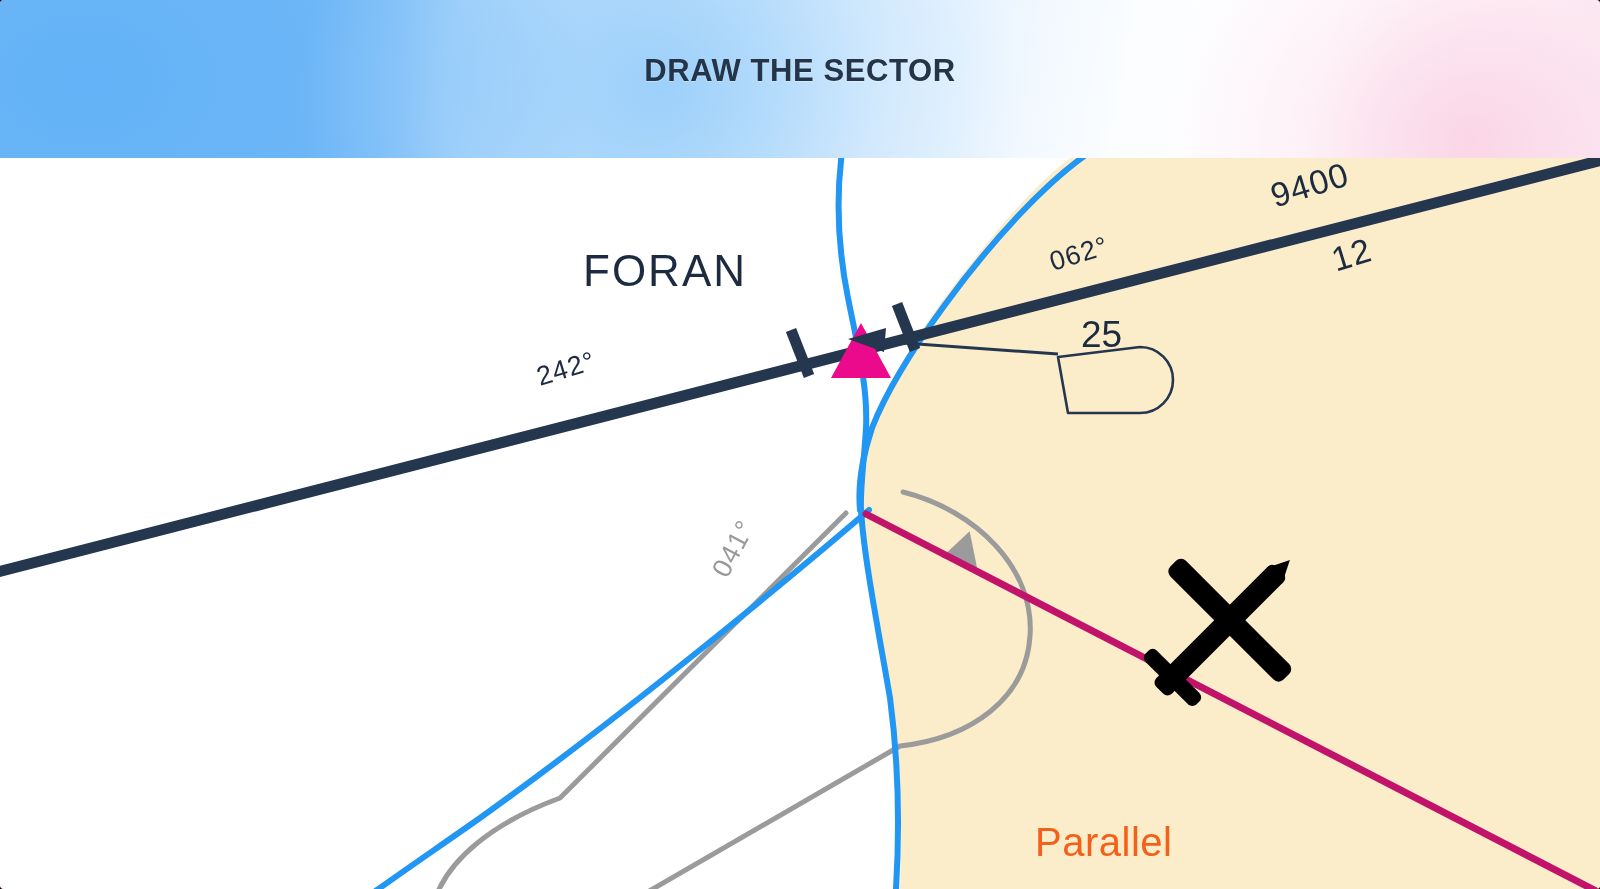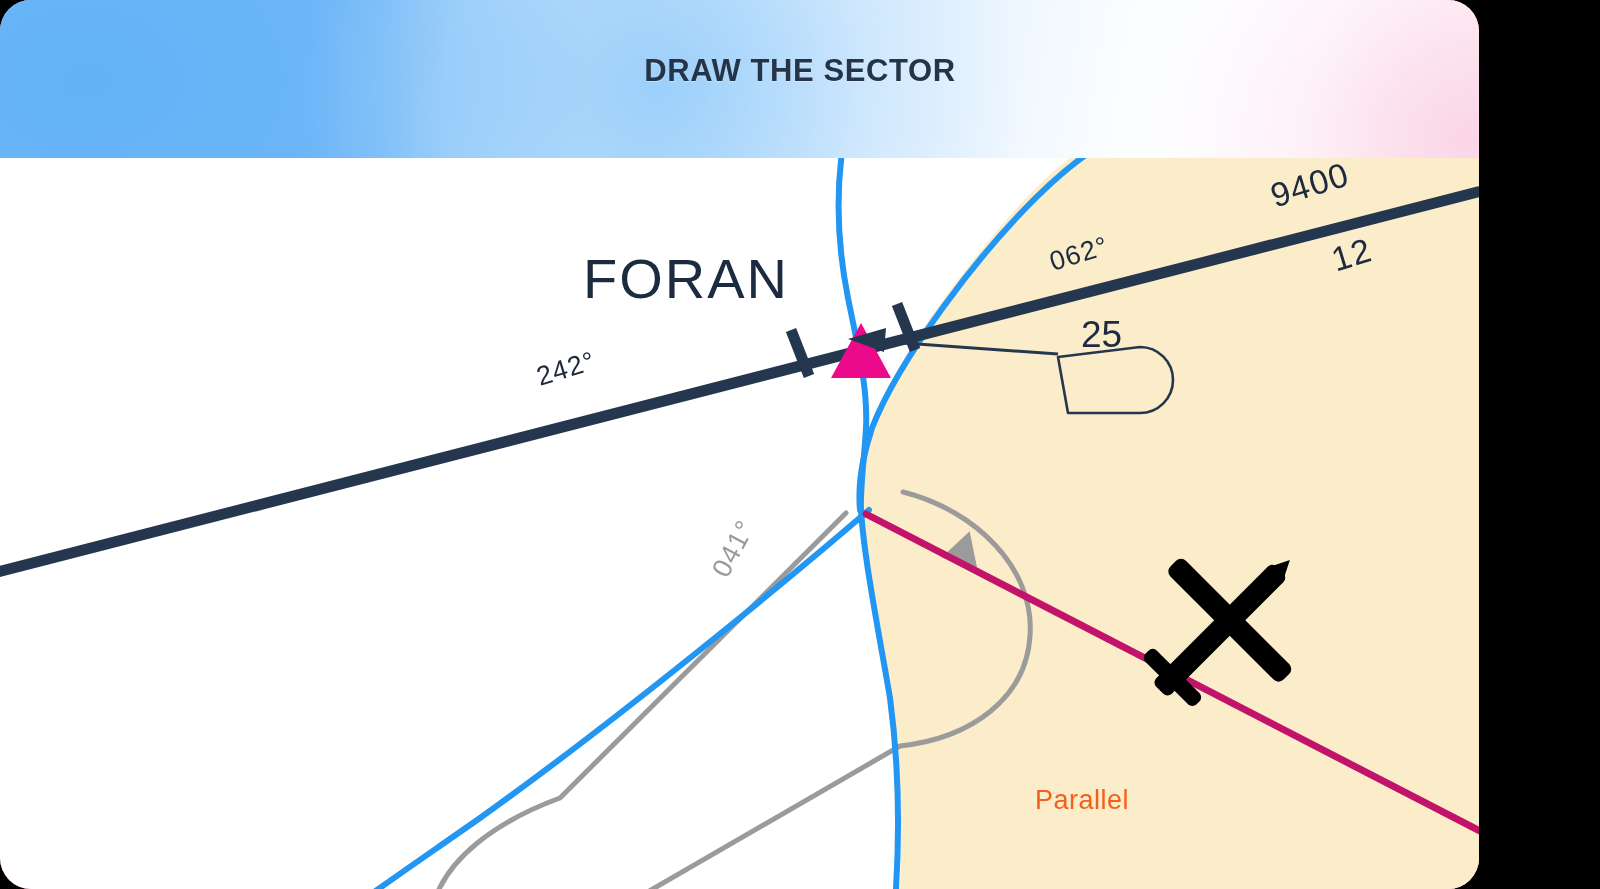--- a/index.html
+++ b/index.html
@@ -2,24 +2,24 @@
 <html><head>
 <meta charset="utf-8">
 <style>
   html, body {
     margin: 0;
     padding: 0;
     background: #000;
   }
   #app {
     position: relative;
-    width: 1479px;
+    width: 1600px;
     height: 889px;
     background: #ec4899;
-    border-radius: 31px;
+    border-radius: 4px;
     overflow: hidden;
     font-family: "Liberation Sans", sans-serif;
   }
 
   
   #header {
     position: absolute;
     left: 0; top: 0;
     width: 1600px;
     height: 158px;
@@ -81,21 +81,21 @@
   }
   #canvas svg { display: block; }
 
   
   .lbl {
     position: absolute;
     white-space: nowrap;
     pointer-events: none;
   }
   #label-foran {
-    font-size: 56px;
+    font-size: 44px;
     font-weight: 300;
     color: #1c2b3f;
     letter-spacing: 2px;
   }
   .brg {
     font-size: 27px;
     font-weight: 300;
     color: #1c2b3f;
     letter-spacing: 1px;
   }
@@ -111,24 +111,25 @@
     color: #1c2b3f;
     letter-spacing: 1px;
   }
   #label-25 {
     font-size: 37px;
     font-weight: 300;
     color: #1c2b3f;
     text-align: right;
   }
   #label-parallel {
-    font-size: 27px;
+    font-size: 40px;
     font-weight: 400;
     color: #f4601a;
     letter-spacing: 0.5px;
+    margin-top: 35px;
   }
 </style>
 </head>
 <body>
 
 <div id="app">
 
   <div id="header">
     <div class="hdr-base"></div>
     <div class="hdr-blob"></div>

